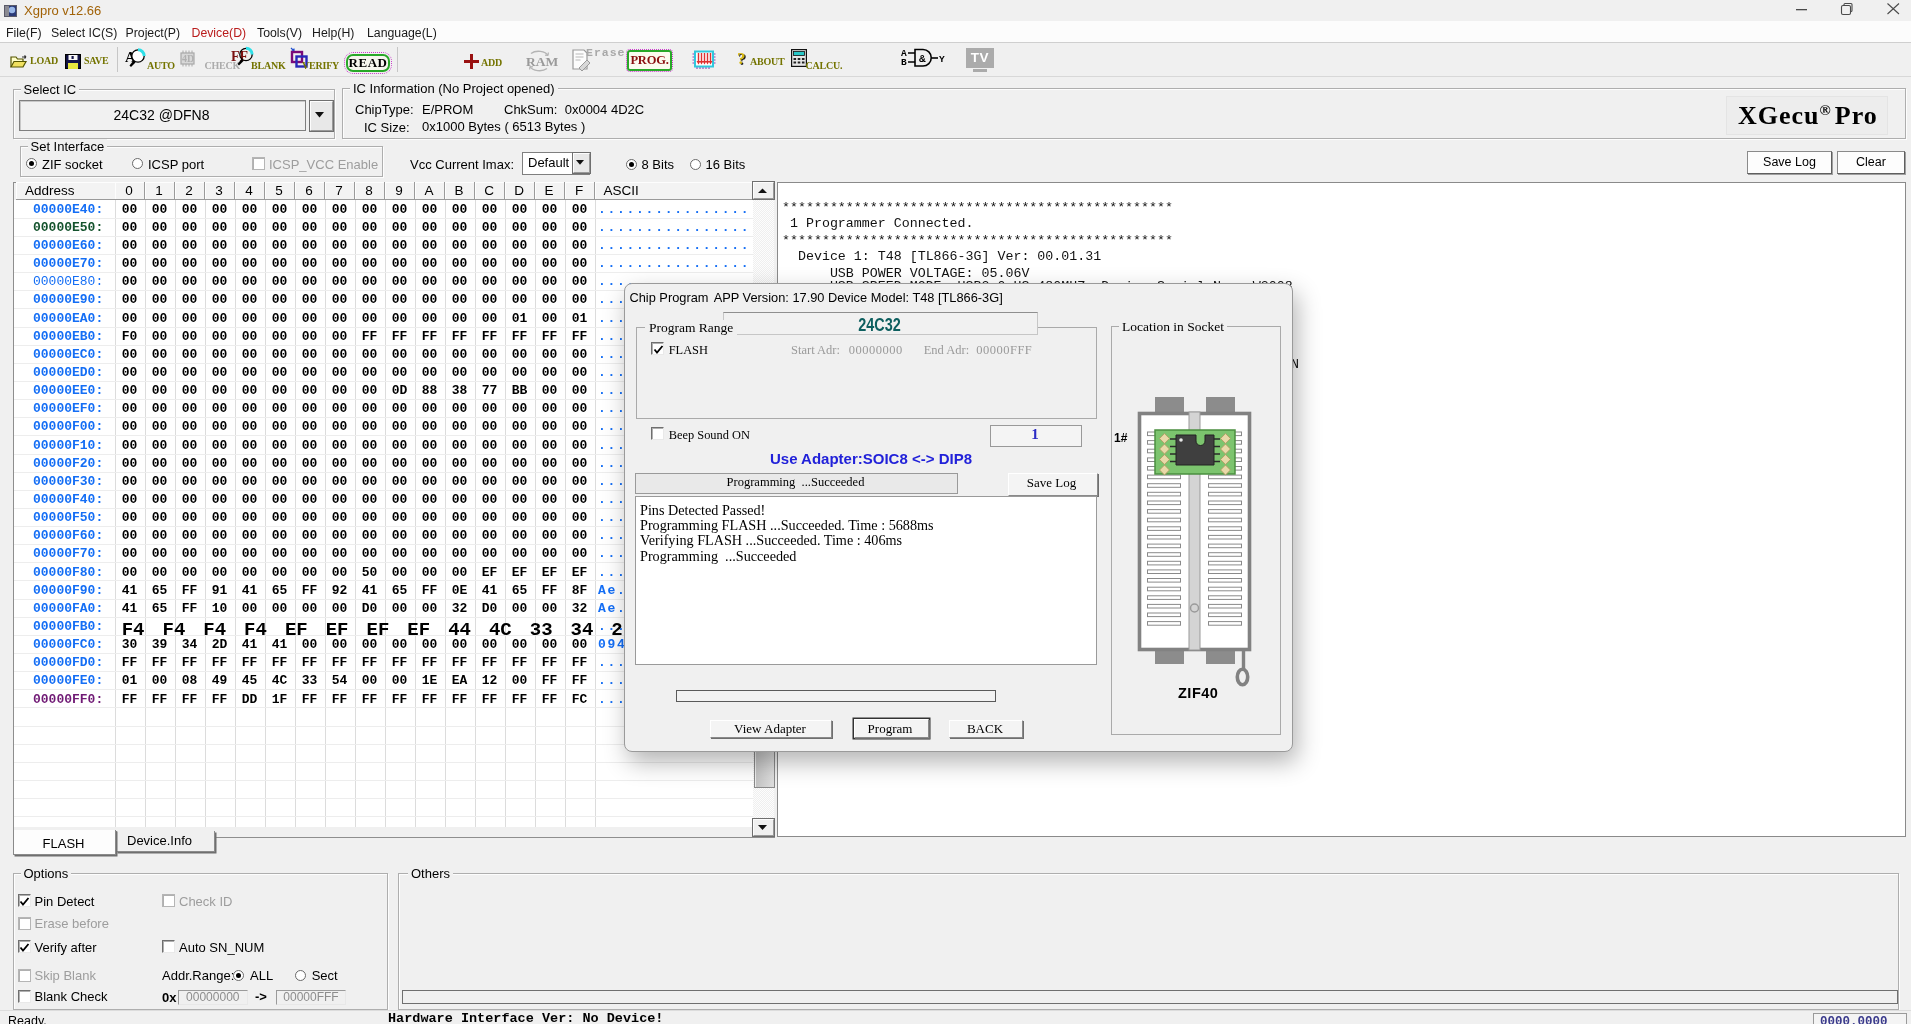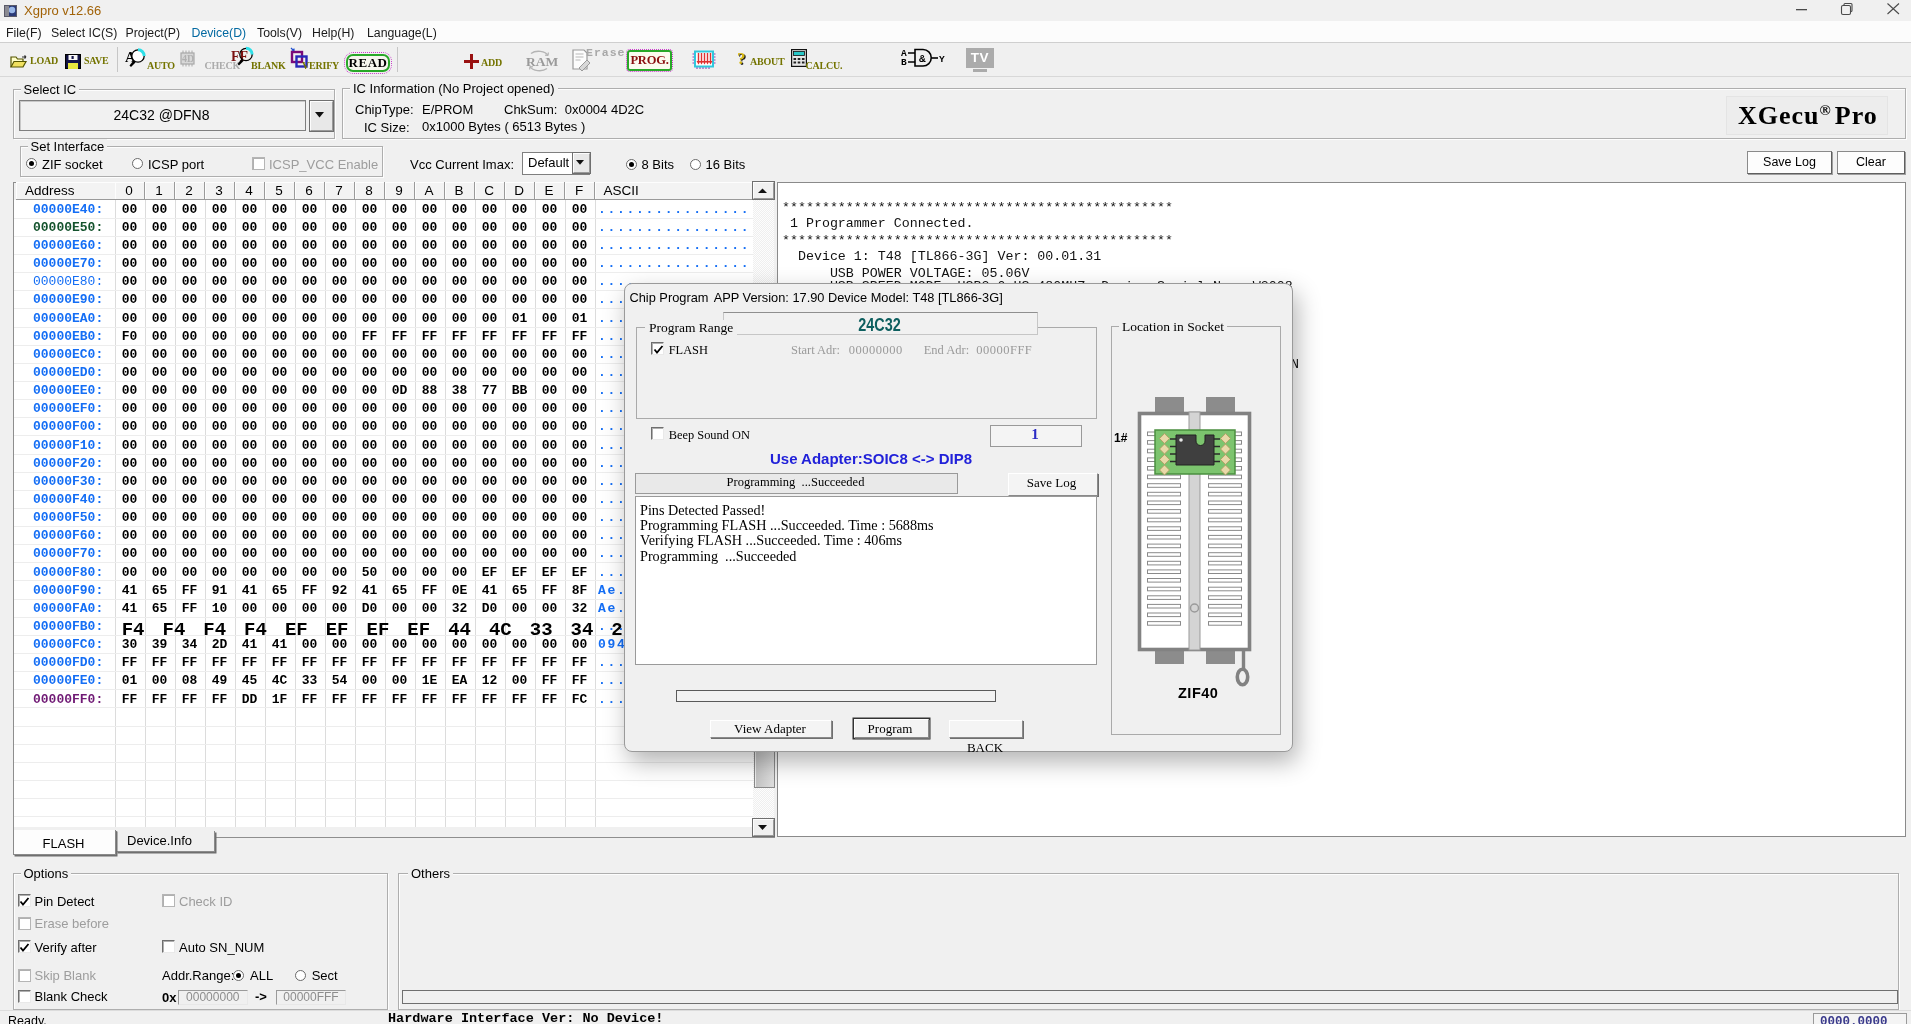--- a/index.html
+++ b/index.html
@@ -38,21 +38,21 @@
  <path d="M3 2.5 V1.5 a1 1 0 0 1 1-1 h6 a1 1 0 0 1 1 1 v6 a1 1 0 0 1 -1 1 h-1" fill="none" stroke="#4a4a4a" stroke-width="1.1"></path>
 </svg>
 <svg class="ab" style="left:1887px;top:3px" width="13" height="12" viewBox="0 0 13 12">
  <path d="M0.5 0.5 L12 11 M12 0.5 L0.5 11" stroke="#4a4a4a" stroke-width="1.1"></path>
 </svg>
 
 <div class="ab" style="left:0;top:21px;width:1911px;height:21px;background:#fcfcfc;border-bottom:1px solid #cfcfcf;"></div>
 <div class="t" style="left:6px;top:26px;font-size:12.3px;color:#1a1a1a;">File(F)</div>
 <div class="t" style="left:51px;top:26px;font-size:12.3px;color:#1a1a1a;">Select IC(S)</div>
 <div class="t" style="left:125.5px;top:26px;font-size:12.3px;color:#1a1a1a;">Project(P)</div>
-<div class="t" style="left:191.5px;top:26px;font-size:12.3px;color:#0369a1;">Device(D)</div>
+<div class="t" style="left:191.5px;top:26px;font-size:12.3px;color:#b91c1c;">Device(D)</div>
 <div class="t" style="left:257px;top:26px;font-size:12.3px;color:#1a1a1a;">Tools(V)</div>
 <div class="t" style="left:312px;top:26px;font-size:12.3px;color:#1a1a1a;">Help(H)</div>
 <div class="t" style="left:367px;top:26px;font-size:12.3px;color:#1a1a1a;">Language(L)</div>
 <div class="ab" style="left:0;top:43px;width:1911px;height:33px;background:#f0f0f0;border-bottom:1px solid #d8d8d8;"></div>
 <div class="ab" style="left:117px;top:47px;width:1px;height:25px;background:#c6c6c6;"></div>
 <div class="ab" style="left:397px;top:47px;width:1px;height:25px;background:#c6c6c6;"></div>
 <svg class="ab" style="left:10px;top:53px" width="18" height="16" viewBox="0 0 18 16">
 <path d="M1 14 L1 4 L6 4 L7.5 6 L13 6 L13 8" fill="#ffffc8" stroke="#555500" stroke-width="1.2"></path>
 <path d="M1 14 L4 8.5 L16 8.5 L13 14 Z" fill="#f0e060" stroke="#555500" stroke-width="1.2"></path>
 <path d="M12 4 L16 4 M16 4 L14.5 2.5 M16 4 L14.5 5.5" stroke="#333" stroke-width="1.2" fill="none"></path>
@@ -452,21 +452,21 @@
 
 <div class="ab" style="left:635px;top:496px;width:460px;height:167px;background:#fff;border:1px solid #9a9a9a;"></div>
 <div class="t serif" style="left:640px;top:503px;font-size:14.2px;line-height:15.2px;">Pins Detected Passed!<br>Programming FLASH ...Succeeded. Time : 5688ms<br>Verifying FLASH ...Succeeded. Time : 406ms<br>Programming&nbsp; ...Succeeded</div>
 
 <div class="ab" style="left:676px;top:689.5px;width:318px;height:10px;background:#f2f2f2;border:1.5px solid #5a5a5a;"></div>
 <div class="ab" style="left:710px;top:719.5px;width:120px;height:16px;background:#f4f4f4;border:1px solid #8a8a8a;border-top-color:#fff;border-left-color:#fff;box-shadow:1px 1px 0 #6f6f6f;"></div>
 <div class="t serif" style="left:710px;top:720.5px;width:120px;text-align:center;font-size:13px;">View Adapter</div>
 <div class="ab" style="left:853.5px;top:718.5px;width:73px;height:17px;background:#f4f4f4;border:1px solid #8a8a8a;border-top-color:#fff;border-left-color:#fff;box-shadow:1px 1px 0 #6f6f6f,0 0 0 1.5px #333;"></div>
 <div class="t serif" style="left:853.5px;top:720.5px;width:73px;text-align:center;font-size:13px;">Program</div>
 <div class="ab" style="left:949px;top:719.5px;width:72px;height:16px;background:#f4f4f4;border:1px solid #8a8a8a;border-top-color:#fff;border-left-color:#fff;box-shadow:1px 1px 0 #6f6f6f;"></div>
-<div class="t serif" style="left:949px;top:720.5px;width:72px;text-align:center;font-size:13px;margin-top:19px;">BACK</div>
+<div class="t serif" style="left:949px;top:720.5px;width:72px;text-align:center;font-size:13px;">BACK</div>
 
 <div class="ab" style="left:1111px;top:326px;width:168px;height:407px;border:1px solid #aaa;"></div>
 <div class="ab serif" style="left:1119px;top:318.5px;background:#f0f0f0;padding:0 3px;font-size:13.5px;">Location in Socket</div>
 <div class="t" style="left:1114px;top:431px;font-weight:bold;font-size:12px;">1#</div>
 
 <svg class="ab" style="left:1130px;top:395px" width="130" height="300" viewBox="0 0 130 300">
     <rect x="25" y="2" width="29" height="17" fill="#8c8c8c"></rect>
     <rect x="76" y="2" width="29" height="17" fill="#8c8c8c"></rect>
     <rect x="25" y="253" width="29" height="16" fill="#8c8c8c"></rect>
     <rect x="76" y="253" width="29" height="16" fill="#8c8c8c"></rect>

